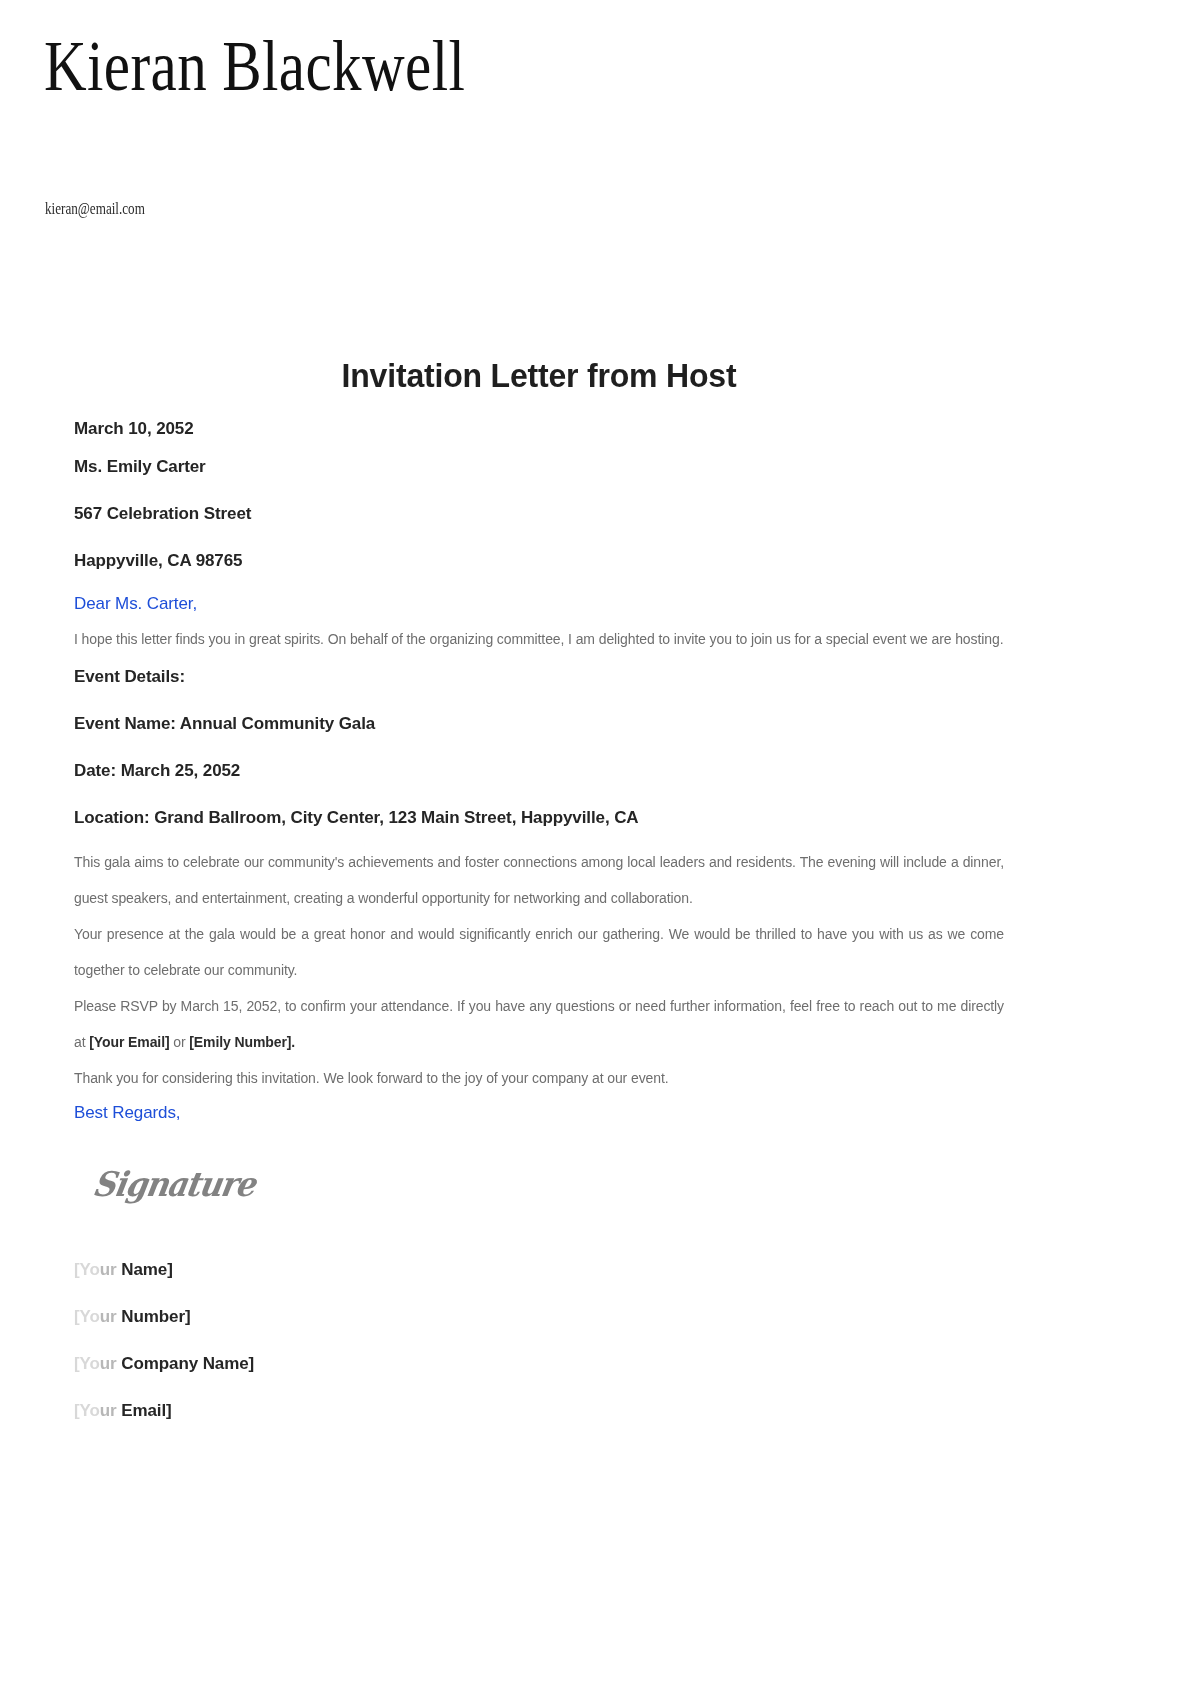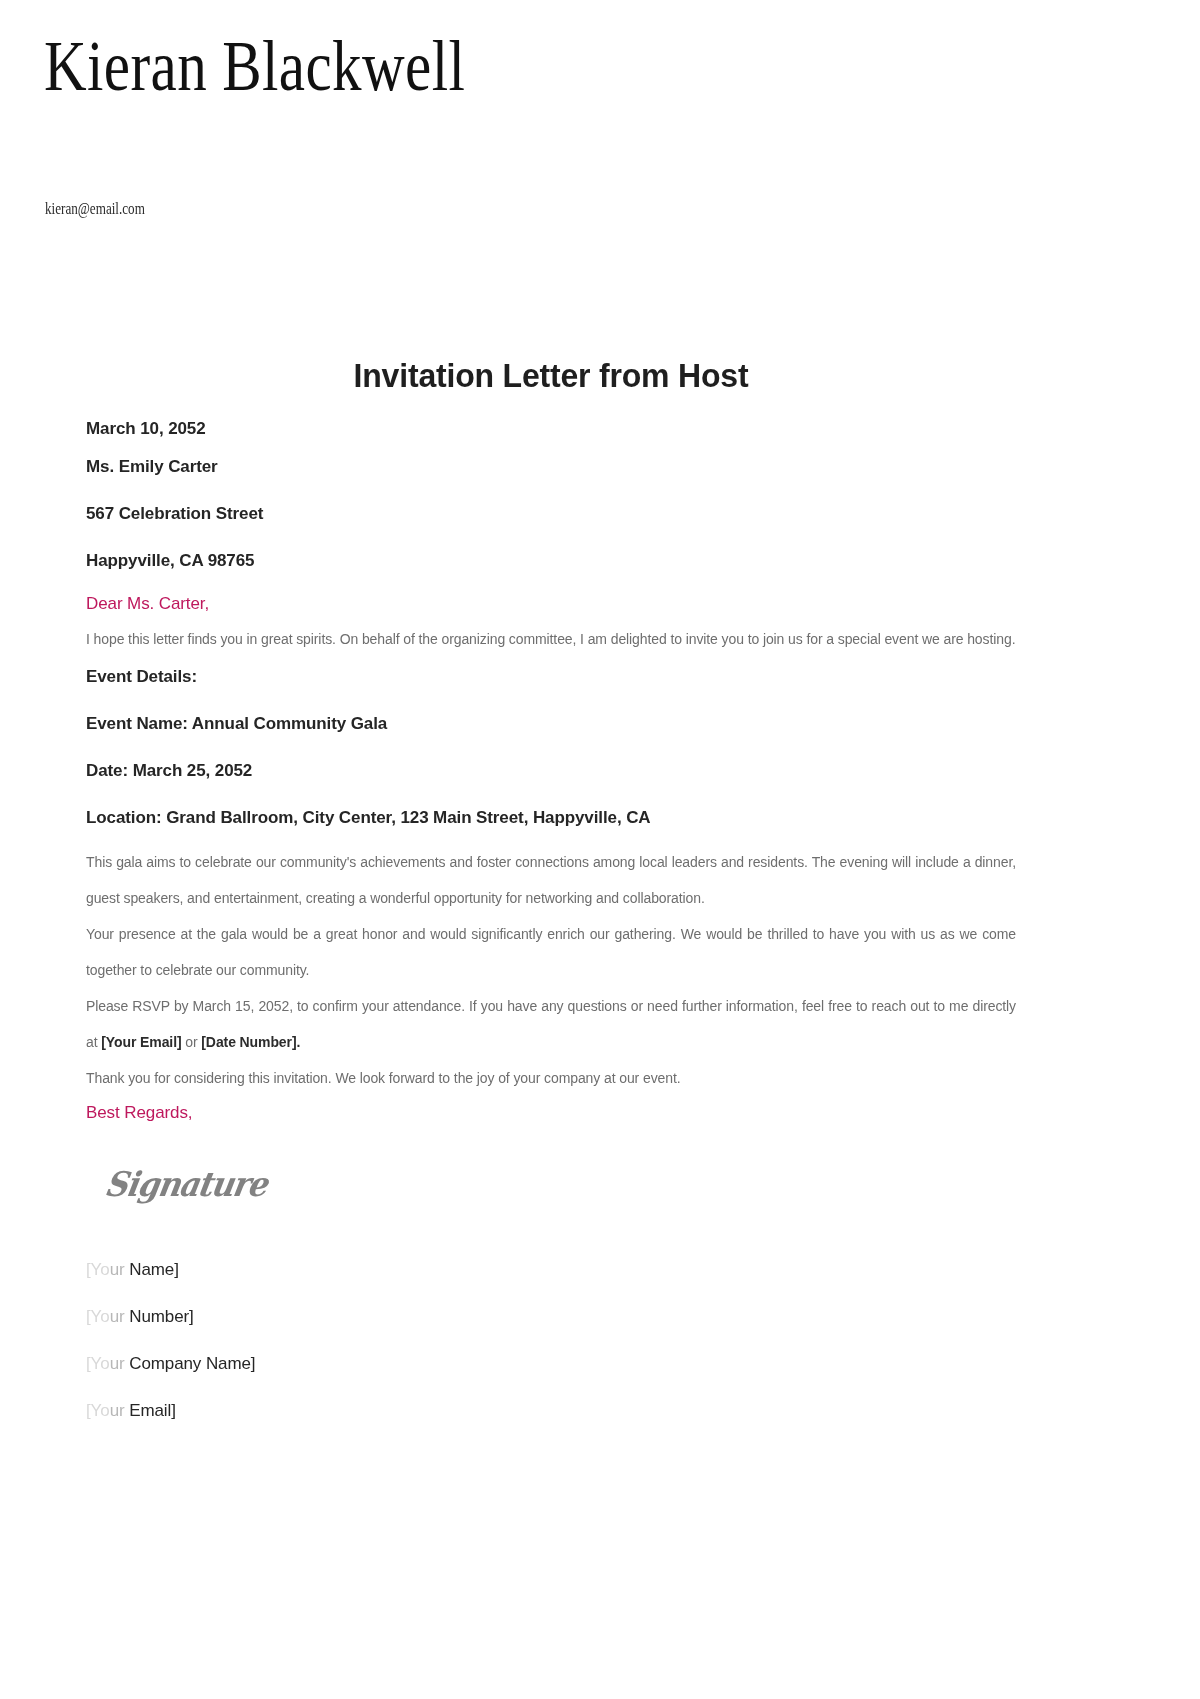--- a/index.html
+++ b/index.html
@@ -54,21 +54,21 @@
     font-weight: 400;
     color: #2b2b2b;
     transform: scaleX(0.82);
     transform-origin: left center;
     white-space: nowrap;
   }
 
   
   .letter {
     position: absolute;
-    left: 86px;
+    left: 74px;
     top: 355px;
     width: 930px;
   }
 
   .letter-title {
     text-align: center;
     font-size: 33px;
     line-height: 42px;
     font-weight: 700;
     color: #1f1f1f;
@@ -101,21 +101,21 @@
   }
   .para b,
   .para strong {
     color: #2c2c2c;
     font-weight: 700;
   }
 
   .salutation {
     font-size: 17px;
     line-height: 34px;
-    color: #be185d;
+    color: #1d4ed8;
     margin: 0;
     letter-spacing: -0.1px;
   }
 
   
   .signature-area {
     position: relative;
     margin-top: 34px;
     height: 70px;
   }
@@ -135,21 +135,21 @@
     opacity: 0.85;
     white-space: nowrap;
   }
 
   .sign-off {
     margin-top: 24px;
   }
   .sign-line {
     font-size: 17px;
     line-height: 24px;
-    font-weight: 400;
+    font-weight: 700;
     color: #262626;
     margin: 0 0 23px 0;
     letter-spacing: -0.1px;
     white-space: nowrap;
   }
   
   .sign-line .fade-lead {
     color: #b9b9b9;
     opacity: 0.55;
   }
@@ -190,21 +190,21 @@
 
     <p class="line-bold">Date: March 25, 2052</p>
 
 
     <p class="line-bold tight">Location: Grand Ballroom, City Center, 123 Main Street, Happyville, CA</p>
 
     <p class="para">This gala aims to celebrate our community's achievements and foster connections among local leaders and residents. The evening will include a dinner, guest speakers, and entertainment, creating a wonderful opportunity for networking and collaboration.</p>
 
     <p class="para">Your presence at the gala would be a great honor and would significantly enrich our gathering. We would be thrilled to have you with us as we come together to celebrate our community.</p>
 
-    <p class="para"><span>Please RSVP by March 15, 2052, to confirm your attendance. If you have any questions or need further information, feel free to reach out to me directly at </span><b>[Your Email]</b><span> or </span><b>[Date Number].</b></p>
+    <p class="para"><span>Please RSVP by March 15, 2052, to confirm your attendance. If you have any questions or need further information, feel free to reach out to me directly at </span><b>[Your Email]</b><span> or </span><b>[Emily Number].</b></p>
 
     <p class="para">Thank you for considering this invitation. We look forward to the joy of your company at our event.</p>
 
     <p class="salutation">Best Regards,</p>
 
     <div class="signature-area">
       <div class="signature-script">Signature</div>
     </div>
 
     <div class="sign-off">

